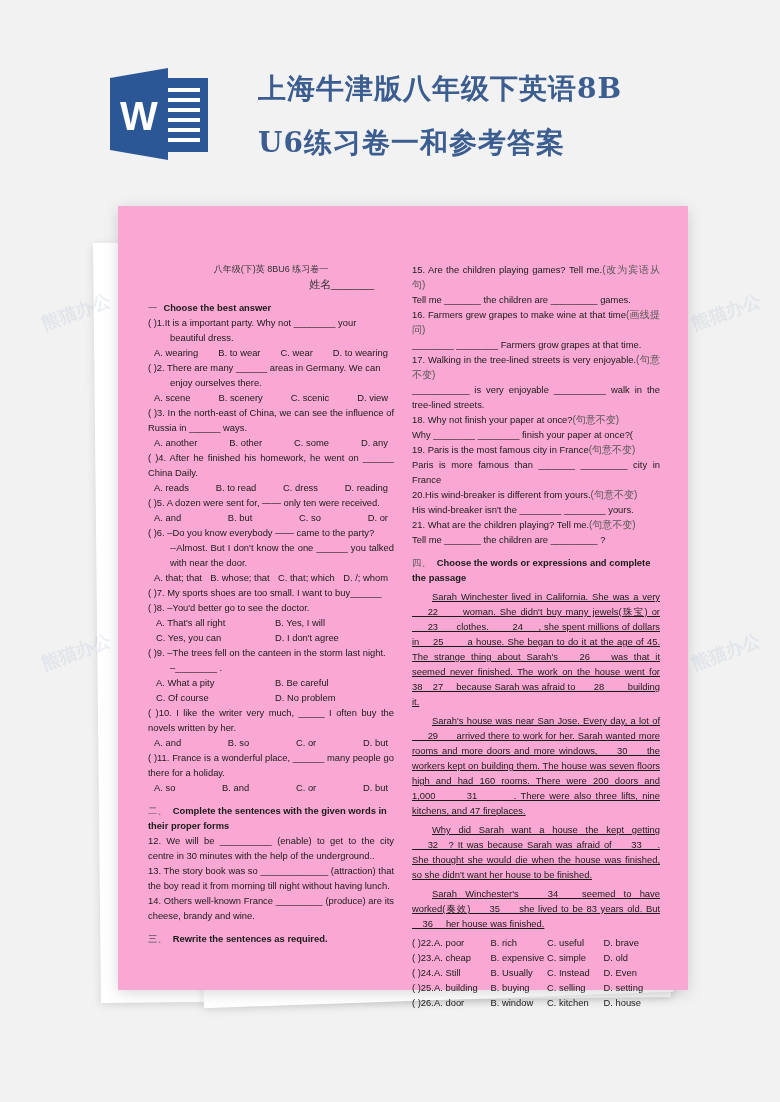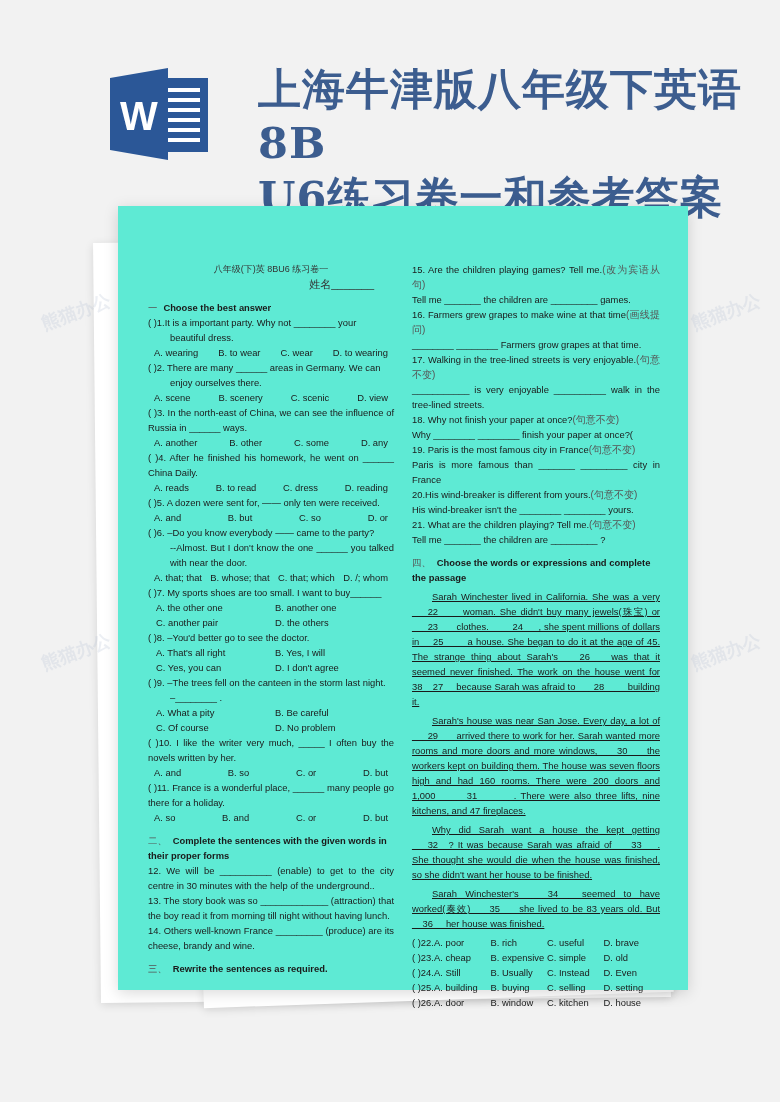--- a/index.html
+++ b/index.html
@@ -7,31 +7,31 @@
     width: 780px; height: 1102px; overflow: hidden;
     background: #f2f2f2;
     font-family: "Liberation Sans", sans-serif;
     position: relative;
   }
   .header { position: absolute; left: 0; top: 0; width: 780px; height: 200px; }
   .word-icon { position: absolute; left: 110px; top: 68px; width: 100px; height: 92px; }
   .title {
     position: absolute; left: 258px; top: 62px;
     font-family: "DejaVu Serif", serif; font-weight: bold;
-    color: #3c5d8f; font-size: 43px; line-height: 54px; letter-spacing: 1px;
+    color: #3c5d8f; font-size: 28px; line-height: 54px; letter-spacing: 1px;
   }
   .paper-back {
     position: absolute; background: #fff;
     box-shadow: 0 2px 10px rgba(0,0,0,0.12);
   }
   .paper-back.b1 { left: 97px; top: 240px; width: 570px; height: 760px; transform: rotate(-0.6deg); }
   .paper-back.b2 { left: 200px; top: 780px; width: 470px; height: 220px; transform: rotate(-2deg); }
   .paper {
     position: absolute; left: 118px; top: 206px; width: 570px; height: 784px;
-    background: #5eead4; box-shadow: 0 3px 14px rgba(0,0,0,0.15);
+    background: #f9a8d4; box-shadow: 0 3px 14px rgba(0,0,0,0.15);
   }
   .col { position: absolute; top: 0; font-size: 9.4px; color: #1a1a1a; line-height: 15px; }
   .col.left { left: 30px; width: 246px; top: 56px; }
   .col.right { left: 294px; width: 248px; top: 56px; }
   .doc-head { text-align: center; font-size: 9px; color: #333; }
   .name-line { text-align: right; padding-right: 20px; font-size: 11px; color: #333; }
   .sec { font-weight: bold; margin-top: 8px; }
   .sec .num { font-weight: normal; color: #555; margin-right: 6px; }
   .q { text-align: justify; }
   .q.indent { padding-left: 22px; }
@@ -118,26 +118,20 @@
         </div>
         <div class="q">(     )6. –Do you know everybody  —— came to the party?</div>
         <div class="q indent">--Almost. But I don't know the one ______ you talked with near the door.</div>
         <div class="opts">
           <span>A. that; that</span>
           <span>B. whose; that</span>
           <span>C. that; which</span>
           <span>D. /; whom</span>
         </div>
         <div class="q">(     )7. My sports shoes are too small. I want to buy______</div>
-        <div class="opts2">
-          <span>A. the other one</span>
-          <span>B. another one</span>
-          <span>C. another pair</span>
-          <span>D. the others</span>
-        </div>
         <div class="q">(     )8. –You'd better go to see the doctor.</div>
         <div class="opts2">
           <span>A. That's all right</span>
           <span>B. Yes, I will</span>
           <span>C. Yes, you can</span>
           <span>D. I don't agree</span>
         </div>
         <div class="q">(     )9. –The trees fell on the canteen in the storm last night.</div>
         <div class="q indent">–________ .</div>
         <div class="opts2">

